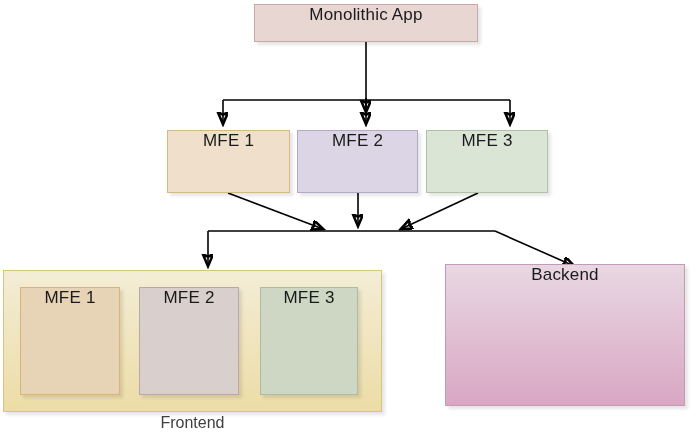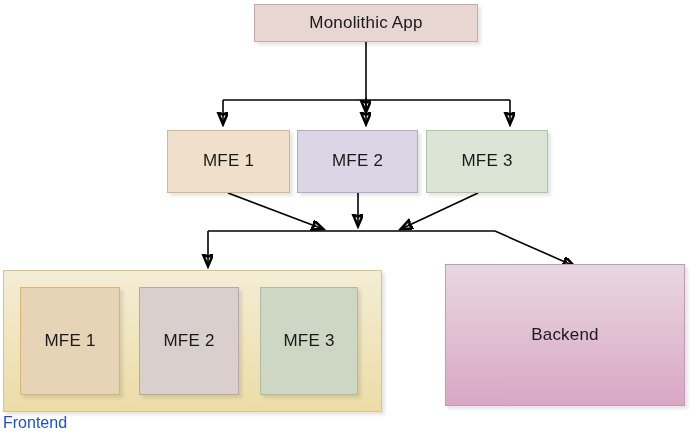--- a/index.html
+++ b/index.html
@@ -15,21 +15,21 @@
     position: relative;
     width: 699px;
     height: 444px;
     background: #ffffff;
     overflow: hidden;
   }
   .node {
     position: absolute;
     box-sizing: border-box;
     display: flex;
-    align-items: center;
+    align-items: flex-start;
     justify-content: center;
     text-align: center;
     color: #1a1a1a;
     font-size: 17px;
     line-height: 1.2;
     letter-spacing: 0.2px;
     box-shadow: 3px 3px 3px rgba(0,0,0,0.10);
   }
   .node-monolith {
     left: 254px;
@@ -104,22 +104,22 @@
     width: 240px;
     height: 142px;
     background: linear-gradient(180deg, #e8d7e2 0%, #d9a7c4 100%);
     border: 1px solid #c49bb6;
   }
   .label-frontend {
     position: absolute;
     left: 3px;
     top: 414px;
     width: 379px;
-    text-align: left;
-    color: #1d4ed8;
+    text-align: center;
+    color: #404040;
     font-size: 16px;
   }
   svg.edges {
     position: absolute;
     left: 0;
     top: 0;
     width: 699px;
     height: 444px;
     pointer-events: none;
   }

